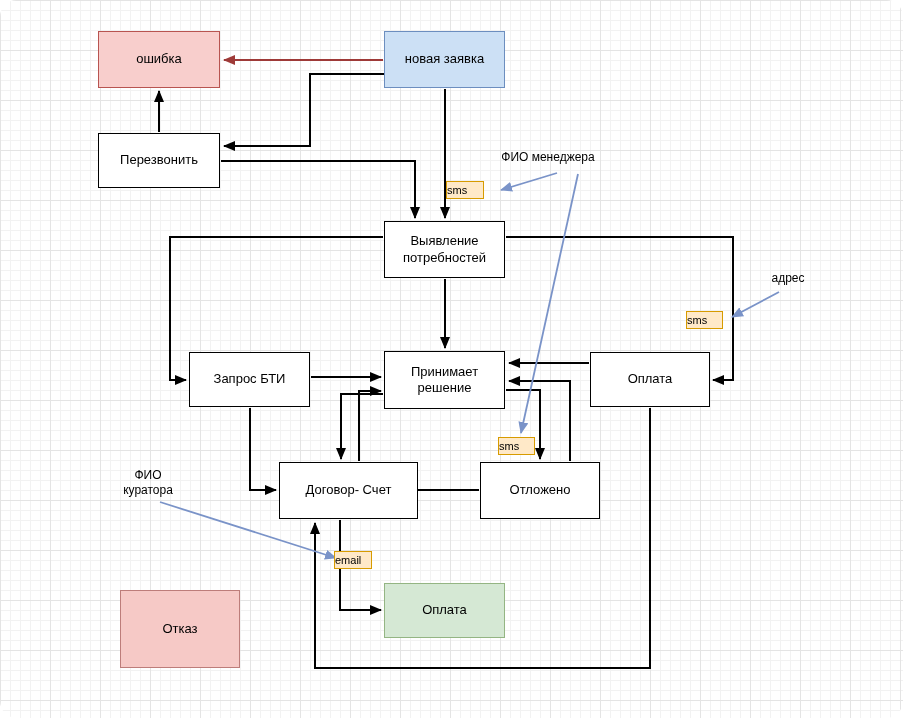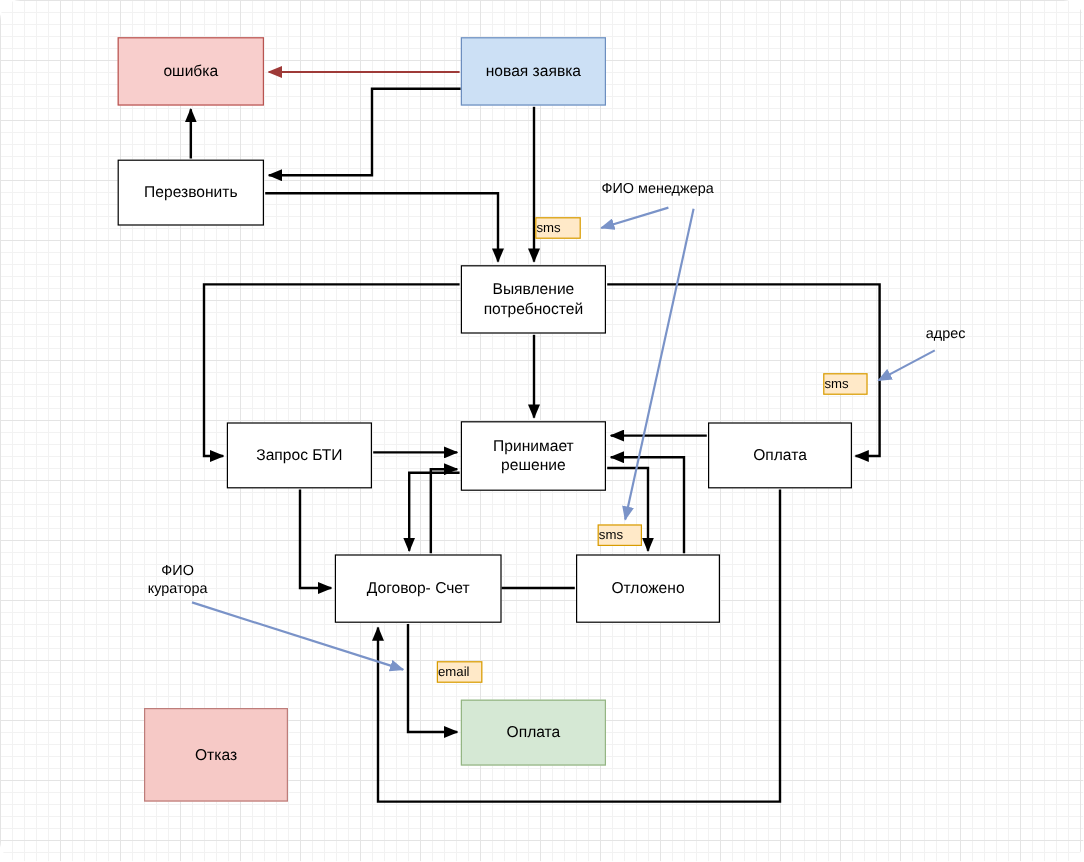--- a/index.html
+++ b/index.html
@@ -132,21 +132,21 @@
   </div>
 
   <div class="badge" style="left:686px;top:311px;width:37px;height:18px">
     <span>sms</span>
   </div>
 
   <div class="badge" style="left:498px;top:437px;width:37px;height:18px">
     <span>sms</span>
   </div>
 
-  <div class="badge" style="left:364px;top:551px;width:38px;height:18px">
+  <div class="badge" style="left:334px;top:551px;width:38px;height:18px">
     <span>email</span>
   </div>
 
   <div class="annotation" style="left:494px;top:150px;width:108px">ФИО менеджера</div>
 
   <div class="annotation" style="left:766px;top:271px;width:44px">адрес</div>
 
   <div class="annotation" style="left:113px;top:468px;width:70px">ФИО куратора</div>
 
 </div>

